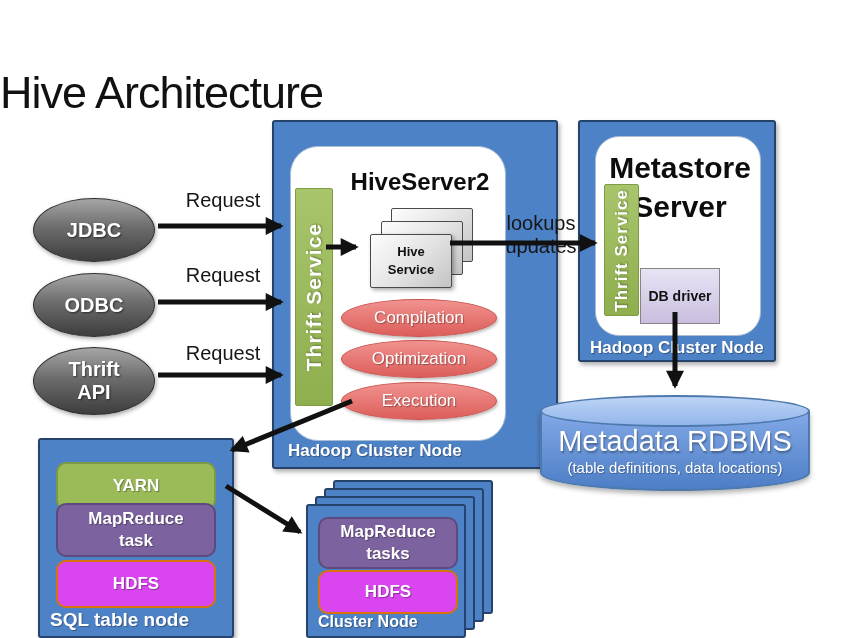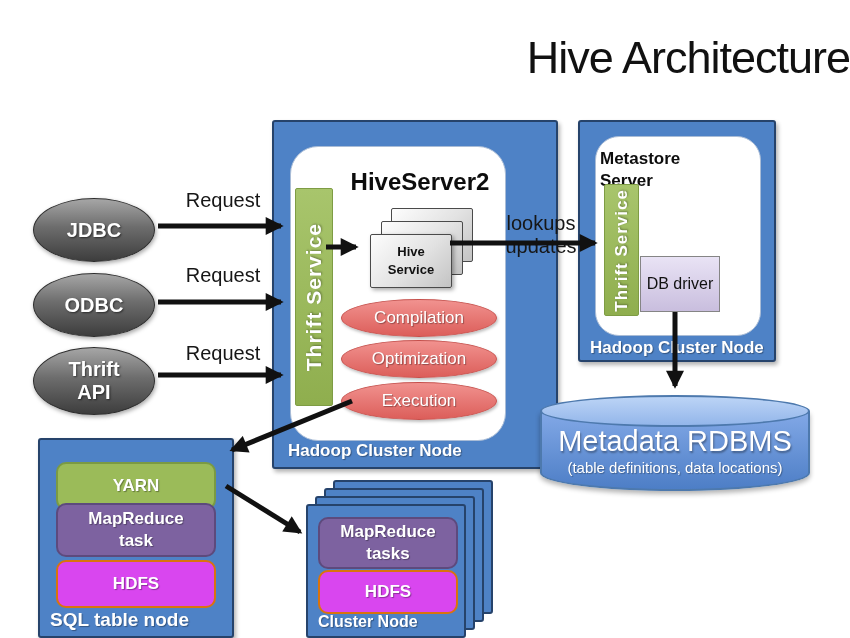--- a/index.html
+++ b/index.html
@@ -1,20 +1,20 @@
 <!DOCTYPE html>
 <html><head>
 <meta charset="utf-8">
 <style>
   html,body{margin:0;padding:0;background:#fff;}
   .canvas{position:relative;width:850px;height:638px;background:#ffffff;overflow:hidden;
           font-family:"Liberation Sans", sans-serif;}
   .abs{position:absolute;}
 
-  .page-title{left:0;top:32px;width:850px;text-align:right;font-size:45px;color:#111;
+  .page-title{left:0;top:67px;width:850px;text-align:left;font-size:45px;color:#111;
               font-weight:400;letter-spacing:-1px;}
 
   
   .gray-ellipse{border-radius:50%;
     background:linear-gradient(180deg,#a6a6a6 0%,#6d6d6d 45%,#3d3d3d 100%);
     border:1px solid #2e2e2e;color:#fff;display:flex;align-items:center;justify-content:center;
     font-size:20px;font-weight:600;text-shadow:1px 1px 2px rgba(0,0,0,.55);
     box-shadow:1px 2px 4px rgba(0,0,0,.35);white-space:pre-line;text-align:center;line-height:1.15;}
 
   .req-label{font-size:20px;color:#161616;text-align:center;}
@@ -23,38 +23,38 @@
   .blue-box{background:#4e82c6;border:2px solid #26436b;border-radius:3px;
             box-shadow:2px 3px 4px rgba(0,0,0,.3);}
   .white-inner{background:#fff;border-radius:28px;border:1px solid #a9bcd6;}
 
   .green-bar{background:linear-gradient(180deg,#a8c56c,#8fae4e);border:1px solid #7e9c44;
              display:flex;align-items:center;justify-content:center;border-radius:2px;}
   .vtext{writing-mode:vertical-rl;transform:rotate(180deg);color:#fff;font-weight:bold;
          text-shadow:1px 1px 2px rgba(0,0,0,.3);letter-spacing:1px;}
 
   .hs2-title{font-size:24px;font-weight:bold;color:#0d0d0d;text-align:center;}
-  .ms-title{font-size:17px;font-weight:bold;color:#0d0d0d;text-align:left;white-space:pre-line;line-height:1.3;}
+  .ms-title{font-size:30px;font-weight:bold;color:#0d0d0d;text-align:center;white-space:pre-line;line-height:1.3;}
 
   .card{background:linear-gradient(135deg,#fdfdfd 0%,#e2e2e2 55%,#c3c3c3 100%);
         border:1px solid #4a4a4a;border-radius:2px;}
   .card-front{display:flex;align-items:center;justify-content:center;text-align:center;
         font-size:13px;font-weight:bold;color:#111;white-space:pre-line;line-height:1.35;
         box-shadow:2px 2px 4px rgba(0,0,0,.35);}
 
   .red-ellipse{border-radius:50%;background:linear-gradient(180deg,#f1928f,#dc5e5a);
         border:1px solid #c6504c;color:#fff;display:flex;align-items:center;justify-content:center;
         font-size:17px;text-shadow:1px 1px 1px rgba(0,0,0,.35);box-shadow:1px 2px 3px rgba(0,0,0,.25);}
 
   .node-label{color:#fff;font-weight:bold;font-size:17px;text-shadow:1px 1px 1px rgba(0,0,0,.35);}
 
   .lookups{font-size:20px;color:#161616;text-align:center;white-space:pre-line;line-height:1.15;}
 
   .db-driver{background:linear-gradient(180deg,#e9e3f5,#c9bede);border:1px solid #858585;
-        display:flex;align-items:center;justify-content:center;font-size:16px;font-weight:normal;color:#111;}
+        display:flex;align-items:center;justify-content:center;font-size:14px;font-weight:bold;color:#111;margin-top:12px;}
 
   
   .cyl-top{border-radius:50%;background:linear-gradient(180deg,#bcd4f6,#93b6ea);
            border:2px solid #4d79ad;box-sizing:border-box;}
   .cyl-body{background:linear-gradient(180deg,#83a9e7,#4d7ec6);
             border:2px solid #4d79ad;border-top:none;box-sizing:border-box;
             border-radius:0 0 135px 135px / 0 0 18px 18px;box-shadow:0 3px 5px rgba(0,0,0,.3);}
   .cyl-title{font-size:29px;font-weight:normal;color:#fff;text-align:center;
              text-shadow:1px 2px 2px rgba(0,0,0,.35);}
   .cyl-sub{font-size:15px;color:#fff;text-align:center;text-shadow:1px 1px 1px rgba(0,0,0,.3);}

